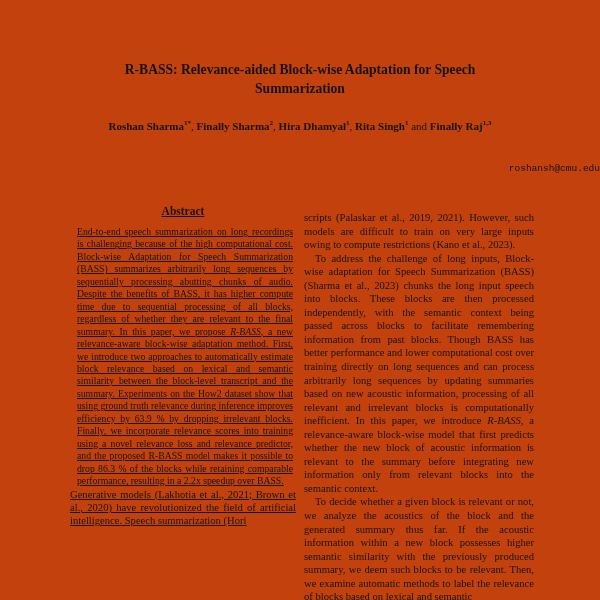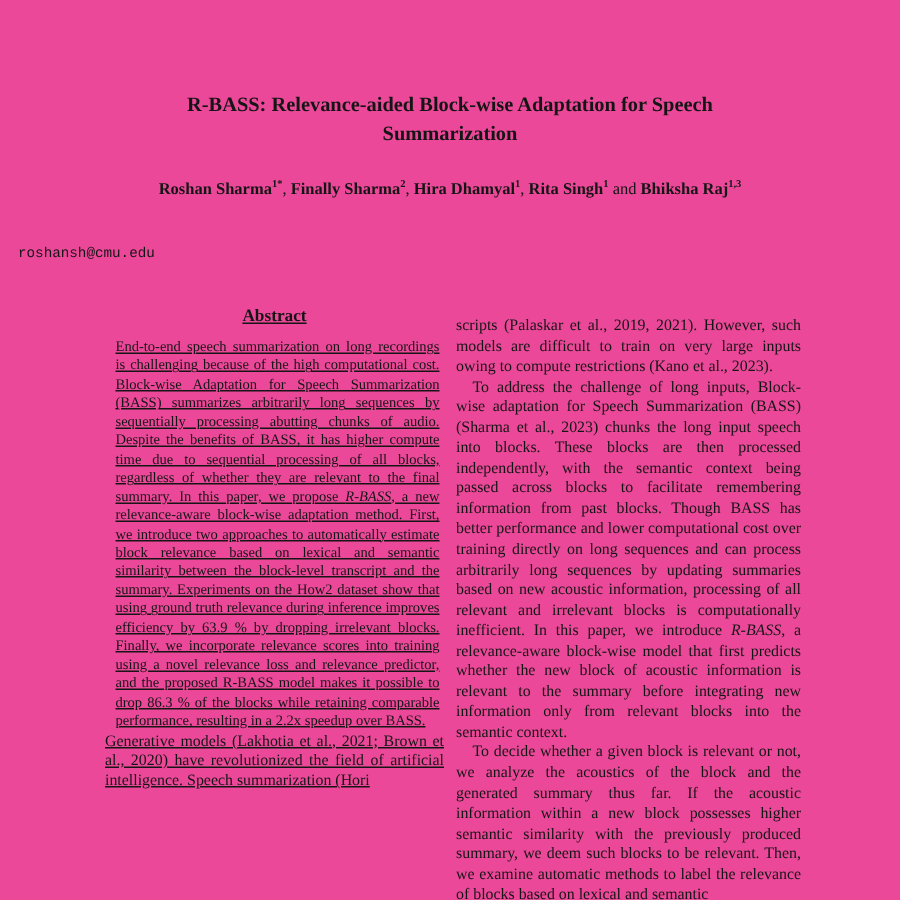--- a/index.html
+++ b/index.html
@@ -1,18 +1,18 @@
 <!DOCTYPE html>
 <html><head>
 <meta charset="utf-8">
 <style>
   html,body { margin:0; padding:0; background:#ffffff; }
   .page {
     position:relative; width:600px; height:600px;
-    background:#ec4899; overflow:hidden;
+    background:#c2410c; overflow:hidden;
     font-family:"Liberation Serif", serif; color:#151515;
   }
   .paper-title {
     position:absolute; top:61px; left:88px; right:88px;
     text-align:center; font-weight:bold; font-size:13.6px; line-height:18.5px;
     margin:0;
   }
   .author-line {
     position:absolute; top:119px; left:0; right:0;
     text-align:center; font-size:11px; line-height:14px;
@@ -20,21 +20,21 @@
   .author-line .nm { font-weight:bold; }
   .author-line sup, .affiliations sup {
     font-size:7px; vertical-align:super; line-height:0;
   }
   .affiliations {
     position:absolute; top:136px; left:0; right:0;
     text-align:center; font-size:10.8px; line-height:13.8px;
   }
   .email-line {
     position:absolute; top:163px; left:12px; right:0;
-    text-align:left; font-family:"Liberation Mono", monospace; font-size:9.5px;
+    text-align:right; font-family:"Liberation Mono", monospace; font-size:9.5px;
   }
   .col-left { position:absolute; left:70px; top:205px; width:226px;text-decoration:underline; }
   .col-right {
     position:absolute; left:304px; top:211px; width:230px;
     font-size:10.6px; line-height:13.55px; text-align:justify;
   }
   .abstract-heading {
     text-align:center; font-size:11.5px; font-weight:bold; margin:0 0 9px 0;
   }
   .abstract-body {
@@ -47,21 +47,21 @@
   p.ind { text-indent:11px; }
   .it { font-style:italic;margin-top:48px; }
 </style>
 </head>
 <body>
 
 <div class="page">
 
   <h1 class="paper-title">R-BASS: Relevance-aided Block-wise Adaptation for Speech Summarization</h1>
 
-  <div class="author-line" id="authors-line"><span class="nm">Roshan Sharma</span><sup class="nm">1*</sup>, <span class="nm">Finally Sharma</span><sup class="nm">2</sup>, <span class="nm">Hira Dhamyal</span><sup class="nm">1</sup>, <span class="nm">Rita Singh</span><sup class="nm">1</sup> and <span class="nm">Bhiksha Raj</span><sup class="nm">1,3</sup></div>
+  <div class="author-line" id="authors-line"><span class="nm">Roshan Sharma</span><sup class="nm">1*</sup>, <span class="nm">Finally Sharma</span><sup class="nm">2</sup>, <span class="nm">Hira Dhamyal</span><sup class="nm">1</sup>, <span class="nm">Rita Singh</span><sup class="nm">1</sup> and <span class="nm">Finally Raj</span><sup class="nm">1,3</sup></div>
 
 
   <div class="email-line">roshansh@cmu.edu</div>
 
   <div class="col-left">
     <h2 class="abstract-heading">Abstract</h2>
     <div class="abstract-body" id="abstract-container">
         <p><span>End-to-end speech summarization on long recordings is challenging because of the high computational cost. Block-wise Adaptation for Speech Summarization (BASS) summarizes arbitrarily long sequences by sequentially processing abutting chunks of audio. Despite the benefits of BASS, it has higher compute time due to sequential processing of all blocks, regardless of whether they are relevant to the final summary. In this paper, we propose </span><span class="it">R-BASS</span><span>, a new relevance-aware block-wise adaptation method. First, we introduce two approaches to automatically estimate block relevance based on lexical and semantic similarity between the block-level transcript and the summary. Experiments on the How2 dataset show that using ground truth relevance during inference improves efficiency by 63.9 % by dropping irrelevant blocks. Finally, we incorporate relevance scores into training using a novel relevance loss and relevance predictor, and the proposed R-BASS model makes it possible to drop 86.3 % of the blocks while retaining comparable performance, resulting in a 2.2x speedup over BASS.</span></p>
       </div>
     <div class="body-text" id="intro-container">

